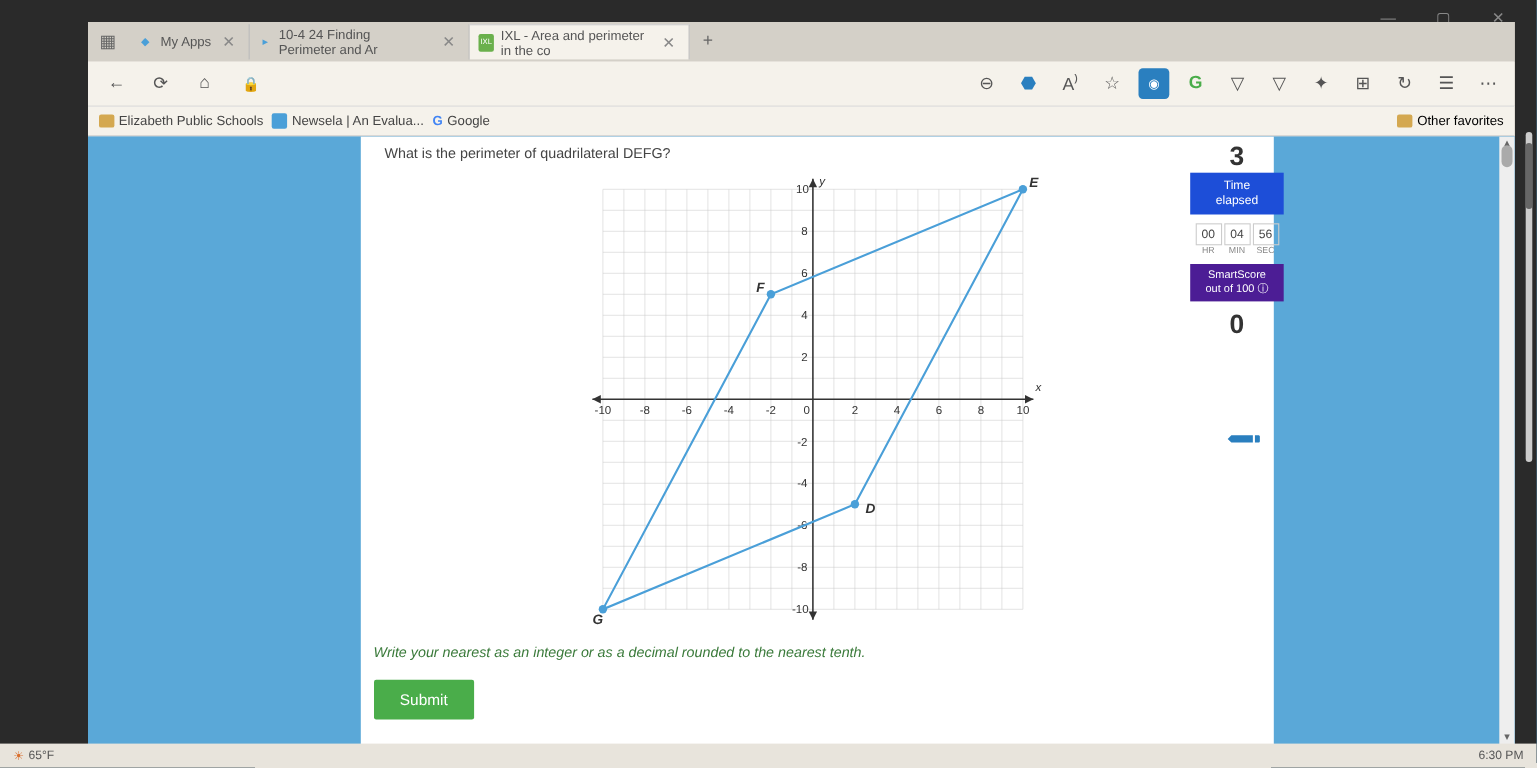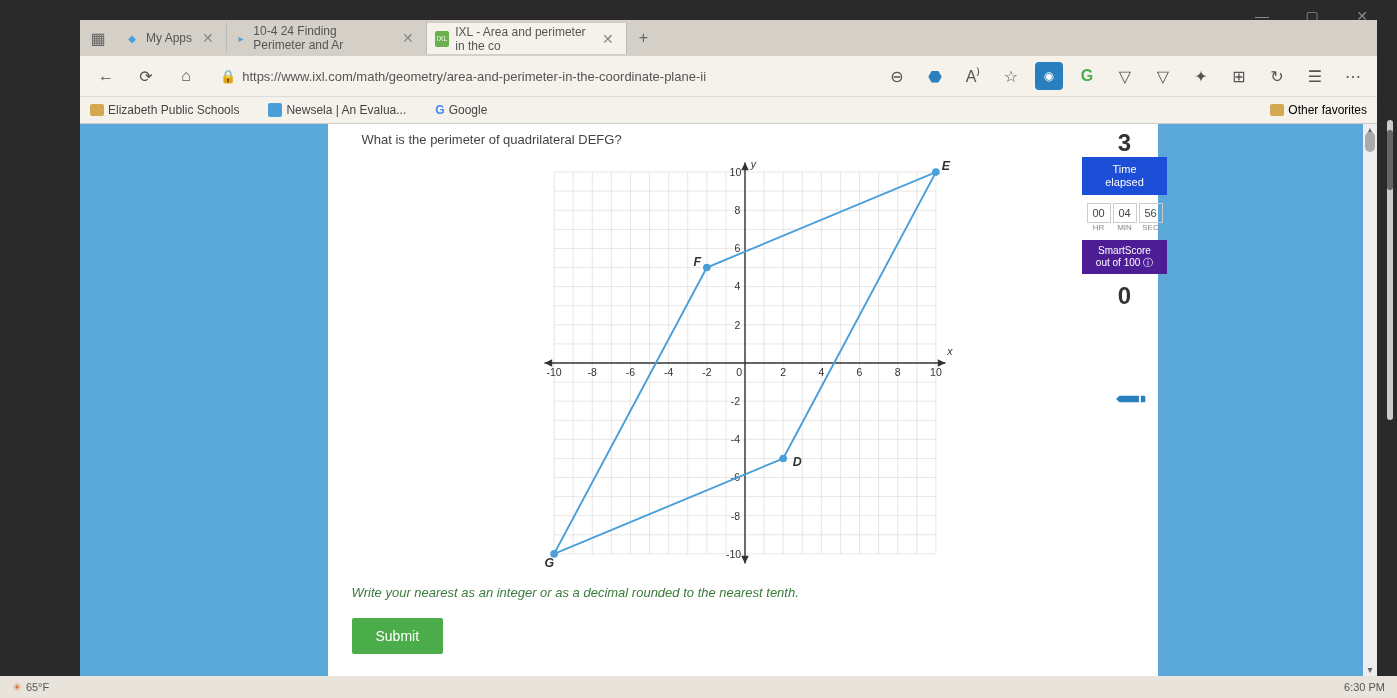--- a/index.html
+++ b/index.html
@@ -18,27 +18,27 @@
 .tab-favicon { width: 16px; height: 16px; display: flex; align-items: center; justify-content: center; font-size: 10px; }
 .new-tab { padding: 0 12px; color: #666; font-size: 16px; }
 
 .toolbar { height: 40px; background: #f5f2eb; display: flex; align-items: center; padding: 0 10px; gap: 8px; }
 .nav-btn { width: 32px; height: 32px; display: flex; align-items: center; justify-content: center; color: #555; border-radius: 4px; }
 .url-bar { flex: 0 0 540px; height: 30px; display: flex; align-items: center; padding: 0 10px; gap: 6px; color: #555; font-size: 13px; }
 .lock-icon { color: #888; }
 .tool-right { display: flex; align-items: center; gap: 10px; margin-left: auto; }
 .tool-icon { width: 28px; height: 28px; display: flex; align-items: center; justify-content: center; color: #555; }
 
-.bookmarks { height: 28px; background: #f5f2eb; display: flex; align-items: center; padding: 0 10px; gap: 29px; font-size: 12px; border-top: 1px solid #ddd; border-bottom: 1px solid #ccc; }
+.bookmarks { height: 28px; background: #f5f2eb; display: flex; align-items: center; padding: 0 10px; gap: 8px; font-size: 12px; border-top: 1px solid #ddd; border-bottom: 1px solid #ccc; }
 .bm-item { display: flex; align-items: center; gap: 4px; color: #444; }
 .bm-folder { width: 14px; height: 12px; background: #d4a850; border-radius: 2px; display: inline-block; }
 .bm-right { margin-left: auto; display: flex; align-items: center; gap: 4px; }
 
 .content-area { position: relative; height: calc(100% - 104px); background: #5aa8d8; display: flex; justify-content: center; overflow: hidden; }
-.main-panel { background: #fff; width: 830px; height: 100%; padding: 8px 20px 0 24px; position: relative; margin-left: 28px; }
+.main-panel { background: #fff; width: 830px; height: 100%; padding: 8px 20px 0 12px; position: relative; margin-left: 28px; }
 
 .question-text { color: #444; font-size: 13px; margin-bottom: 6px; margin-left: 10px; }
 
 .graph-container { width: 420px; height: 420px; margin: 0 auto; position: relative; }
 .graph-svg { width: 100%; height: 100%; }
 
 .instruction { color: #3a7a3a; font-style: italic; font-size: 13px; margin-top: 12px; }
 .answer-row { margin-top: 16px; display: flex; align-items: center; gap: 8px; font-size: 14px; color: #444; }
 .answer-input { width: 55px; height: 24px; border: 1px solid #999; padding: 0 4px; }
 
@@ -97,21 +97,20 @@
     </div>
     <div class="new-tab">+</div>
   </div>
 
   <div class="toolbar">
     <div class="nav-btn">←</div>
     <div class="nav-btn">⟳</div>
     <div class="nav-btn">⌂</div>
     <div class="url-bar">
       <span class="lock-icon">🔒</span>
-      <span>https://www.ixl.com/math/geometry/area-and-perimeter-in-the-coordinate-plane-ii</span>
     </div>
     <div class="tool-right">
       <div class="tool-icon">⊖</div>
       <div class="tool-icon" style="color:#2a7fbf">⬣</div>
       <div class="tool-icon">A⁾</div>
       <div class="tool-icon">☆</div>
       <div class="tool-icon" style="background:#2a7fbf;color:#fff;border-radius:4px;font-size:12px">◉</div>
       <div class="tool-icon" style="color:#4aad4a;font-weight:bold">G</div>
       <div class="tool-icon">▽</div>
       <div class="tool-icon">▽</div>

